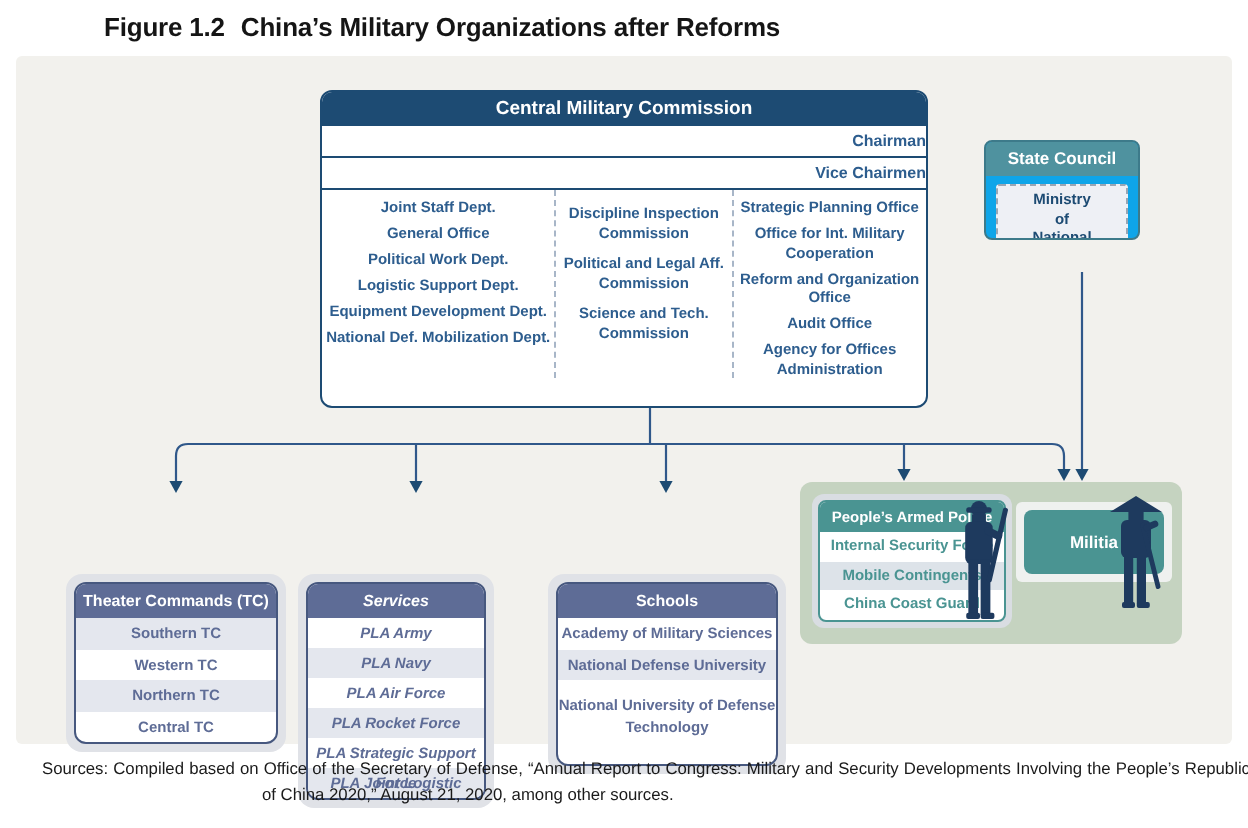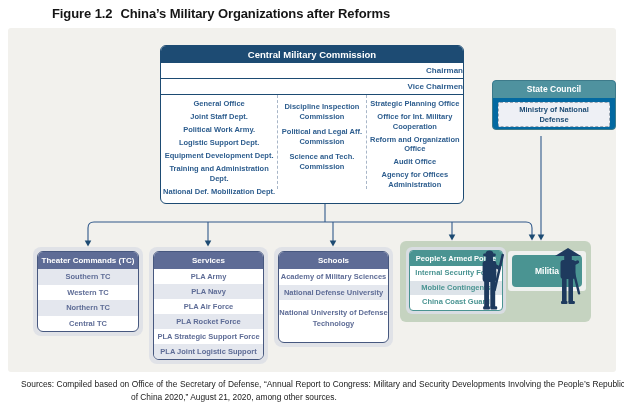--- a/index.html
+++ b/index.html
@@ -23,32 +23,32 @@
   .cmc-header{height:17px;line-height:17px;background:var(--navy);color:#fff;font-size:9.5px;font-weight:700;text-align:center;}
   .cmc-lead{height:15px;line-height:15px;border-bottom:1px solid var(--navy);color:var(--navy-text);font-size:8px;font-weight:700;text-align:right;}
   .cmc-cols{display:flex;height:94px;}
   .cmc-col{box-sizing:border-box;text-align:center;color:var(--navy-text);font-size:7.5px;font-weight:600;}
   .cmc-col.c1{width:117px;padding-top:4px;}
   .cmc-col.c2{width:89px;padding-top:7px;border-left:1px dashed #a8b6c8;}
   .cmc-col.c3{width:98px;padding-top:4px;border-left:1px dashed #a8b6c8;}
   .cmc-col .it{line-height:9.6px;margin:0 2px 3.4px 2px;}
   .cmc-col.c2 .it{margin-bottom:5px;line-height:10px;}
   
-  .sc{left:484px;top:52px;width:124px;height:50px;background:#0369a1;border:1px solid #3d7a8a;border-radius:4px;overflow:hidden;box-sizing:border-box;}
+  .sc{left:484px;top:42px;width:78px;height:50px;background:#0ea5e9;border:1px solid #3d7a8a;border-radius:4px;overflow:hidden;box-sizing:border-box;}
   .sc-header{height:17px;line-height:17px;background:#4f929f;color:#fff;font-size:8.5px;font-weight:700;text-align:center;}
   .sc-ministry{margin:4px 5px;border:1px dashed #9aa6b4;background:#eef0f5;border-radius:2px;color:var(--navy);font-size:7.5px;font-weight:700;text-align:center;line-height:9.5px;padding:2px 17px;}
   
-  .card{background:var(--card-gray);border-radius:8px;padding:4px;box-sizing:border-box;}
+  .card{background:var(--card-gray);border-radius:8px;padding:4px;box-sizing:border-box;margin-top:40px;}
   .card-inner{background:#fff;border:1px solid #47587f;border-radius:6px;overflow:hidden;}
   .card-header{background:var(--slate);color:#fff;font-size:8px;font-weight:700;text-align:center;height:17px;line-height:17px;}
   .card-row{font-size:7.5px;font-weight:600;color:var(--slate);text-align:center;height:15.5px;line-height:15.5px;}
   .card-row.alt{background:var(--row-alt);}
   .card-row.tall{height:42px;line-height:11px;padding-top:7px;box-sizing:border-box;}
   .tc{left:25px;top:219px;width:110px;}
-  .svc{left:141px;top:219px;width:119px;}
+  .svc{left:141px;top:219px;width:98px;font-style:italic;}
   .svc .card-row{height:15px;line-height:15px;}
   .sch{left:266px;top:219px;width:119px;}
   
   .green{left:392px;top:213px;width:191px;height:81px;background:var(--green-panel);border-radius:6px;}
   .pap{left:6px;top:6px;width:100px;background:#d9dde2;border-radius:6px;padding:3px;box-sizing:border-box;}
   .pap-inner{background:#fff;border:1px solid var(--teal);border-radius:4px;overflow:hidden;}
   .pap-header{background:var(--teal);color:#fff;font-size:7.5px;font-weight:700;text-align:center;height:15px;line-height:15px;}
   .pap-row{font-size:7.5px;font-weight:600;color:var(--teal);text-align:center;height:14.5px;line-height:14.5px;}
   .pap-row.alt{background:#dde3e9;}
   .militia-wrap{left:108px;top:10px;width:78px;height:40px;background:#eff1ef;border-radius:3px;box-sizing:border-box;}
@@ -86,26 +86,25 @@
       <path d="M529.7,206.5 L536.3,206.5 L533,212.5 Z"></path>
     </g>
   </svg>
 
   <div class="abs cmc">
     <div class="cmc-header">Central Military Commission</div>
     <div class="cmc-lead">Chairman</div>
     <div class="cmc-lead">Vice Chairmen</div>
     <div class="cmc-cols">
       <div class="cmc-col c1">
+        <div class="it">Joint Staff Dept.</div>
         <div class="it">General Office</div>
-        <div class="it">Joint Staff Dept.</div>
-        <div class="it">Political Work Army.</div>
+        <div class="it">Political Work Dept.</div>
         <div class="it">Logistic Support Dept.</div>
         <div class="it">Equipment Development Dept.</div>
-        <div class="it">Training and Administration Dept.</div>
         <div class="it">National Def. Mobilization Dept.</div>
       </div>
       <div class="cmc-col c2">
         <div class="it">Discipline Inspection Commission</div>
         <div class="it">Political and Legal Aff. Commission</div>
         <div class="it">Science and Tech. Commission</div>
       </div>
       <div class="cmc-col c3">
         <div class="it">Strategic Planning Office</div>
         <div class="it">Office for Int. Military Cooperation</div>

